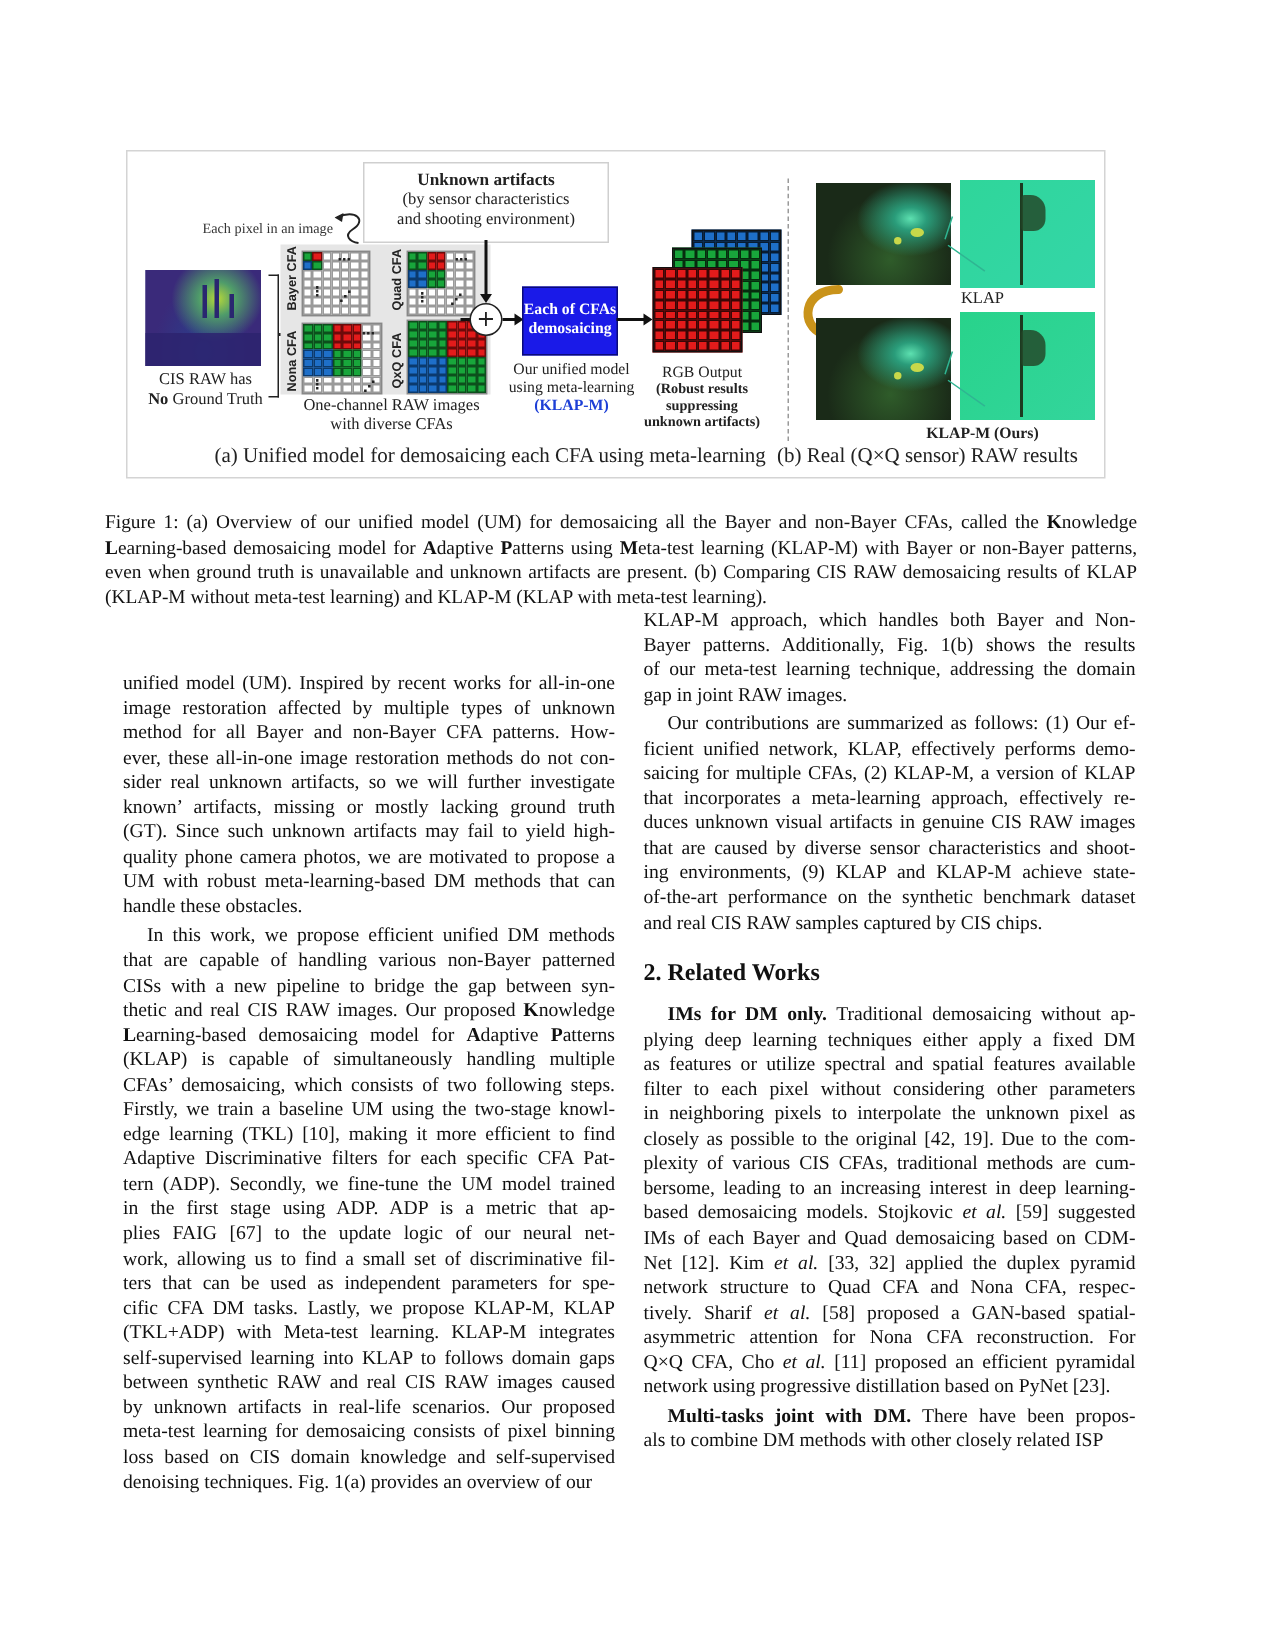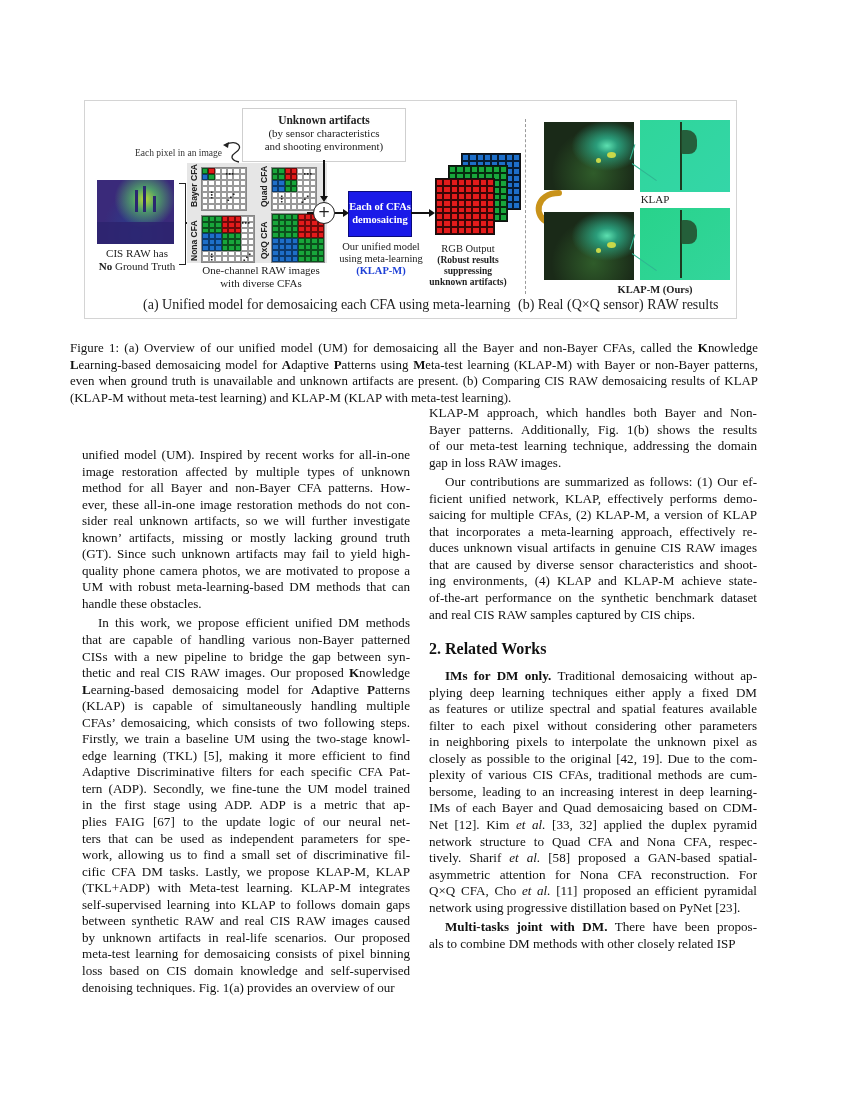--- a/index.html
+++ b/index.html
@@ -676,66 +676,67 @@
     </p>
   <p id="lp2" class="indent" style="text-indent: 0px;">
       <span class="line" style="margin-left: 16px;">In this work, we propose efficient unified DM methods</span>
       <span class="line">that are capable of handling various non-Bayer patterned</span>
       <span class="line">CISs with a new pipeline to bridge the gap between syn-</span>
       <span class="line">thetic and real CIS RAW images. Our proposed <b>K</b>nowledge</span>
       <span class="line"><b>L</b>earning-based demosaicing model for <b>A</b>daptive <b>P</b>atterns</span>
       <span class="line">(KLAP) is capable of simultaneously handling multiple</span>
       <span class="line">CFAs’ demosaicing, which consists of two following steps.</span>
       <span class="line">Firstly, we train a baseline UM using the two-stage knowl-</span>
-      <span class="line">edge learning (TKL) [5], making it more efficient to find</span>
+      <span class="line">edge learning (TKL) [10], making it more efficient to find</span>
       <span class="line">Adaptive Discriminative filters for each specific CFA Pat-</span>
       <span class="line">tern (ADP). Secondly, we fine-tune the UM model trained</span>
       <span class="line">in the first stage using ADP. ADP is a metric that ap-</span>
       <span class="line">plies FAIG [67] to the update logic of our neural net-</span>
+      <span class="line">work, allowing us to find a small set of discriminative fil-</span>
       <span class="line">ters that can be used as independent parameters for spe-</span>
-      <span class="line">work, allowing us to find a small set of discriminative fil-</span>
       <span class="line">cific CFA DM tasks.  Lastly, we propose KLAP-M, KLAP</span>
       <span class="line">(TKL+ADP) with Meta-test learning.  KLAP-M integrates</span>
       <span class="line">self-supervised learning into KLAP to follows domain gaps</span>
       <span class="line">between synthetic RAW and real CIS RAW images caused</span>
       <span class="line">by unknown artifacts in real-life scenarios.  Our proposed</span>
       <span class="line">meta-test learning for demosaicing consists of pixel binning</span>
       <span class="line">loss based on CIS domain knowledge and self-supervised</span>
       <span class="line last">denoising techniques. Fig. 1(a) provides an overview of our</span>
     </p>
 </div>
 
 <div class="col right">
   <p id="rp1">
       <span class="line">KLAP-M approach, which handles both Bayer and Non-</span>
       <span class="line">Bayer patterns.  Additionally, Fig. 1(b) shows the results</span>
       <span class="line">of our meta-test learning technique, addressing the domain</span>
-      <span class="line last">gap in loss RAW images.</span>
+      <span class="line last">gap in joint RAW images.</span>
     </p>
   <p id="rp2" class="indent" style="text-indent: 0px;">
       <span class="line" style="margin-left: 16px;">Our contributions are summarized as follows: (1) Our ef-</span>
       <span class="line">ficient unified network, KLAP, effectively performs demo-</span>
       <span class="line">saicing for multiple CFAs, (2) KLAP-M, a version of KLAP</span>
       <span class="line">that incorporates a meta-learning approach, effectively re-</span>
       <span class="line">duces unknown visual artifacts in genuine CIS RAW images</span>
       <span class="line">that are caused by diverse sensor characteristics and shoot-</span>
-      <span class="line">ing environments, (4) KLAP and KLAP-M achieve state-</span>
+      <span class="line">ing environments, (9) KLAP and KLAP-M achieve state-</span>
       <span class="line">of-the-art performance on the synthetic benchmark dataset</span>
       <span class="line last">and real CIS RAW samples captured by CIS chips.</span>
     </p>
   <div class="h2">2. Related Works</div>
   <p id="rp3" class="indent" style="text-indent: 0px;">
       <span class="line" style="margin-left: 16px;"><b>IMs for DM only.</b> Traditional demosaicing without ap-</span>
       <span class="line">plying deep learning techniques either apply a fixed DM</span>
       <span class="line">as features or utilize spectral and spatial features available</span>
       <span class="line">filter to each pixel without considering other parameters</span>
       <span class="line">in neighboring pixels to interpolate the unknown pixel as</span>
       <span class="line">closely as possible to the original [42, 19]. Due to the com-</span>
       <span class="line">plexity of various CIS CFAs, traditional methods are cum-</span>
       <span class="line">bersome, leading to an increasing interest in deep learning-</span>
+      <span class="line">based demosaicing models. Stojkovic <i>et al.</i> [59] suggested</span>
       <span class="line">IMs of each Bayer and Quad demosaicing based on CDM-</span>
       <span class="line">Net [12].  Kim <i>et al.</i> [33, 32] applied the duplex pyramid</span>
       <span class="line">network structure to Quad CFA and Nona CFA, respec-</span>
       <span class="line">tively.  Sharif <i>et al.</i> [58] proposed a GAN-based spatial-</span>
       <span class="line">asymmetric attention for Nona CFA reconstruction.  For</span>
       <span class="line">Q×Q CFA, Cho <i>et al.</i> [11] proposed an efficient pyramidal</span>
       <span class="line last">network using progressive distillation based on PyNet [23].</span>
     </p>
   <p id="rp4" class="indent" style="text-indent: 0px;">
       <span class="line" style="margin-left: 16px;"><b>Multi-tasks joint with DM.</b> There have been propos-</span>

